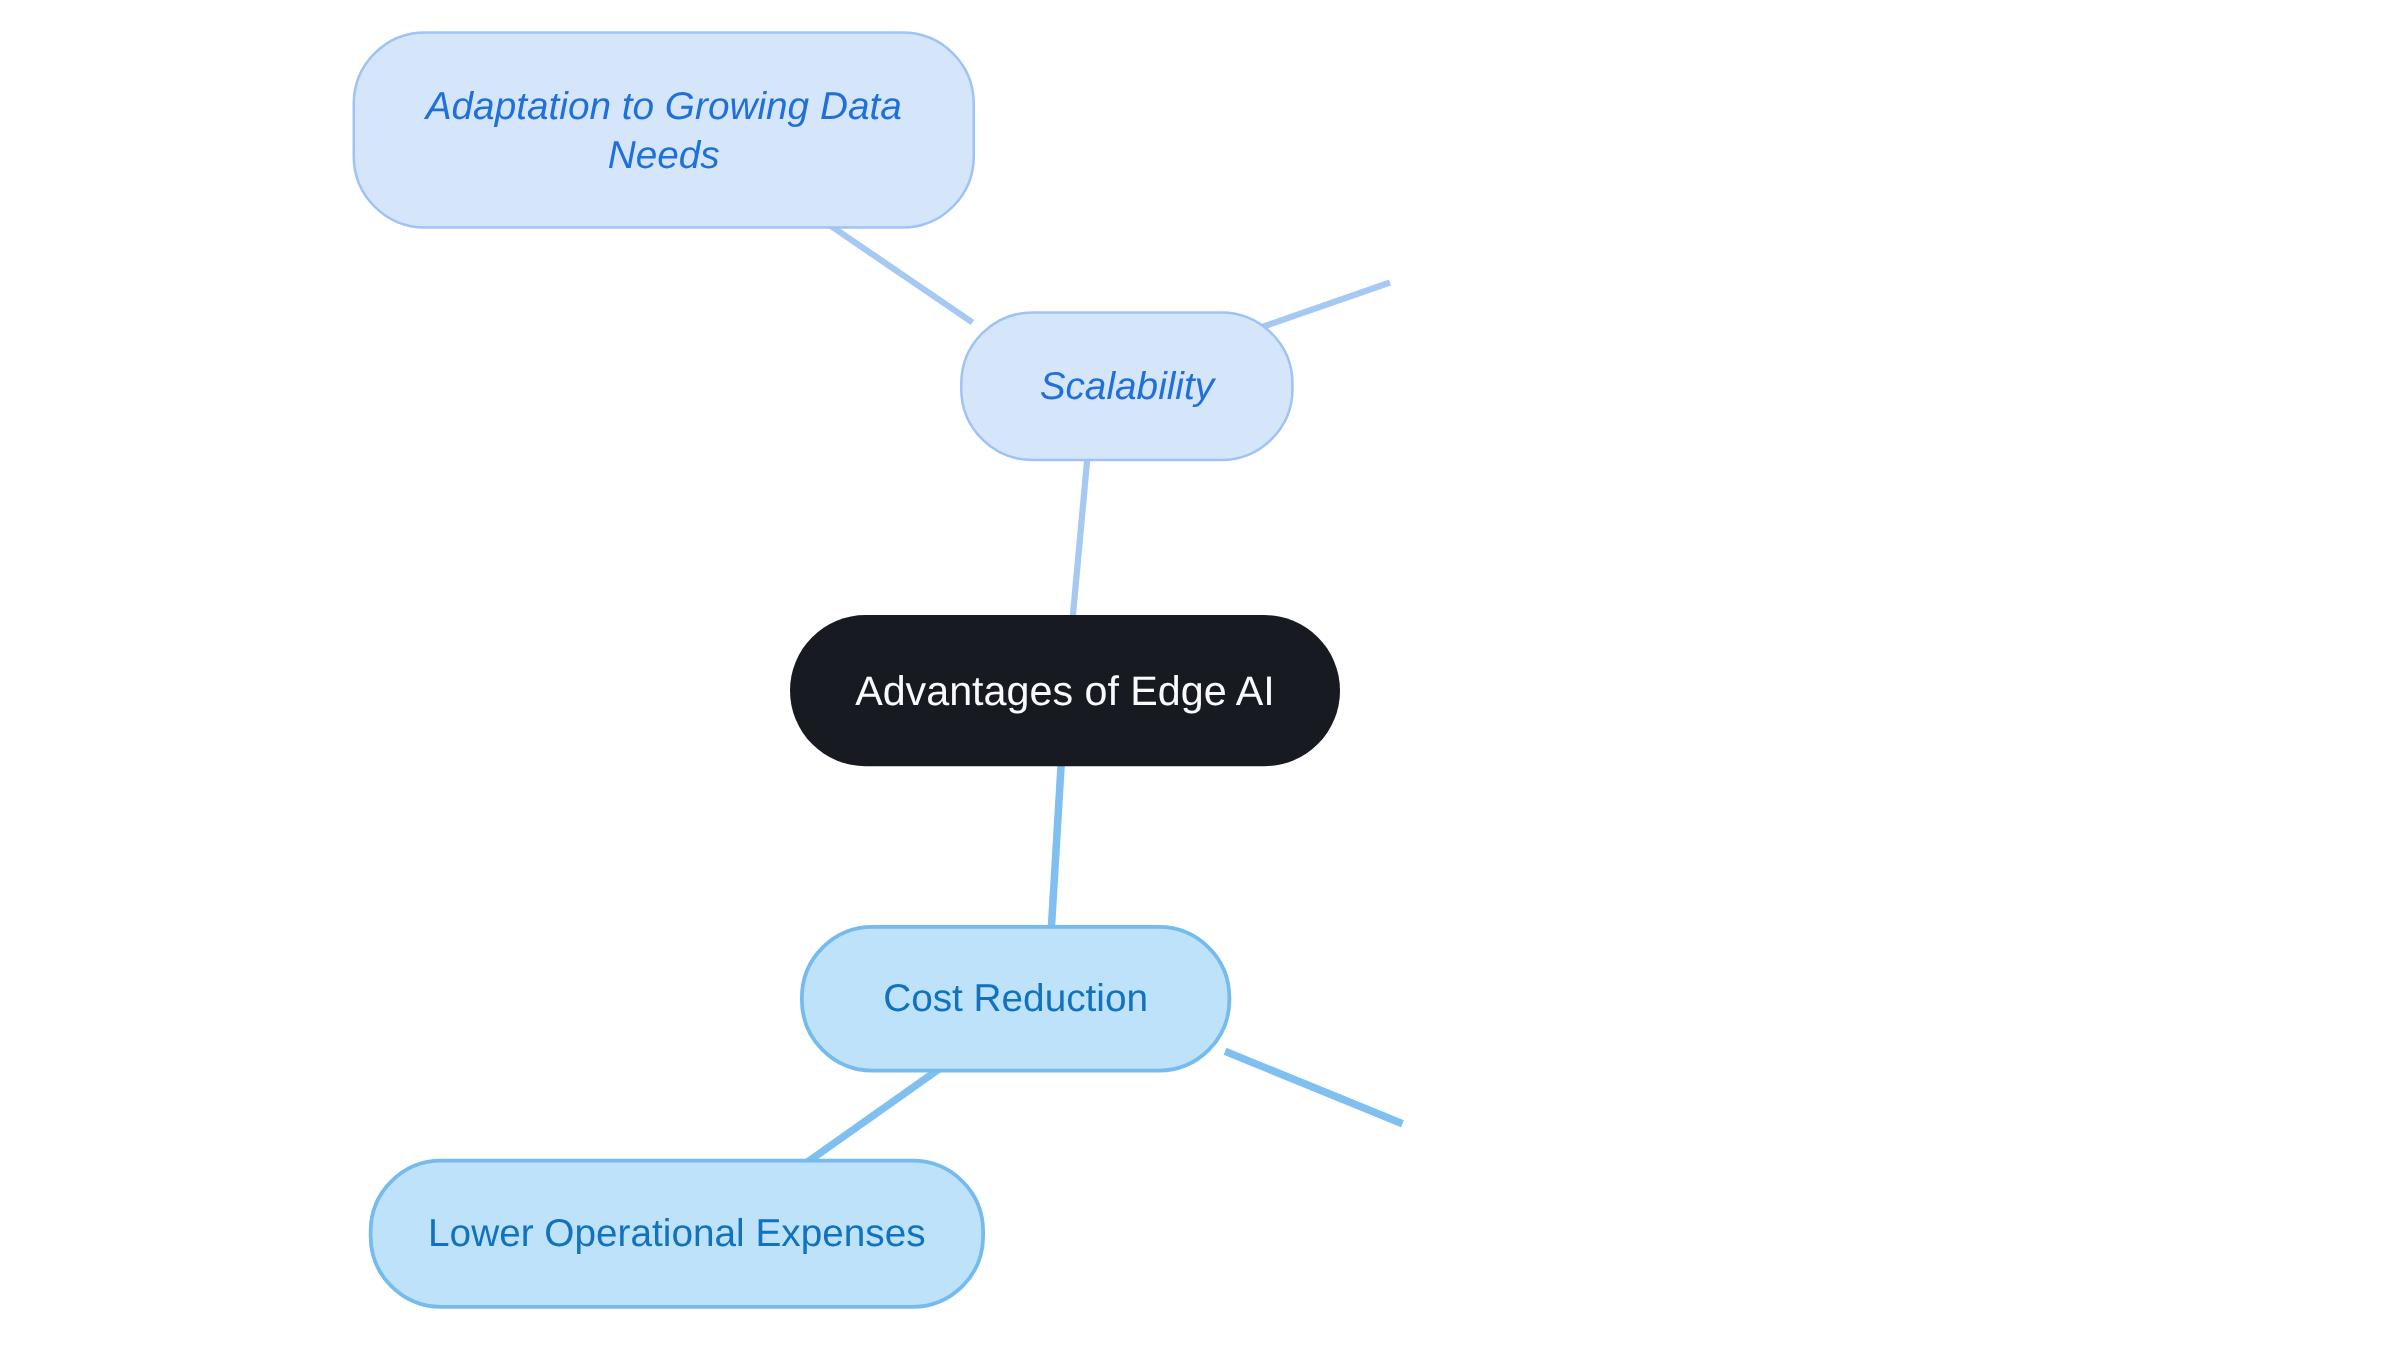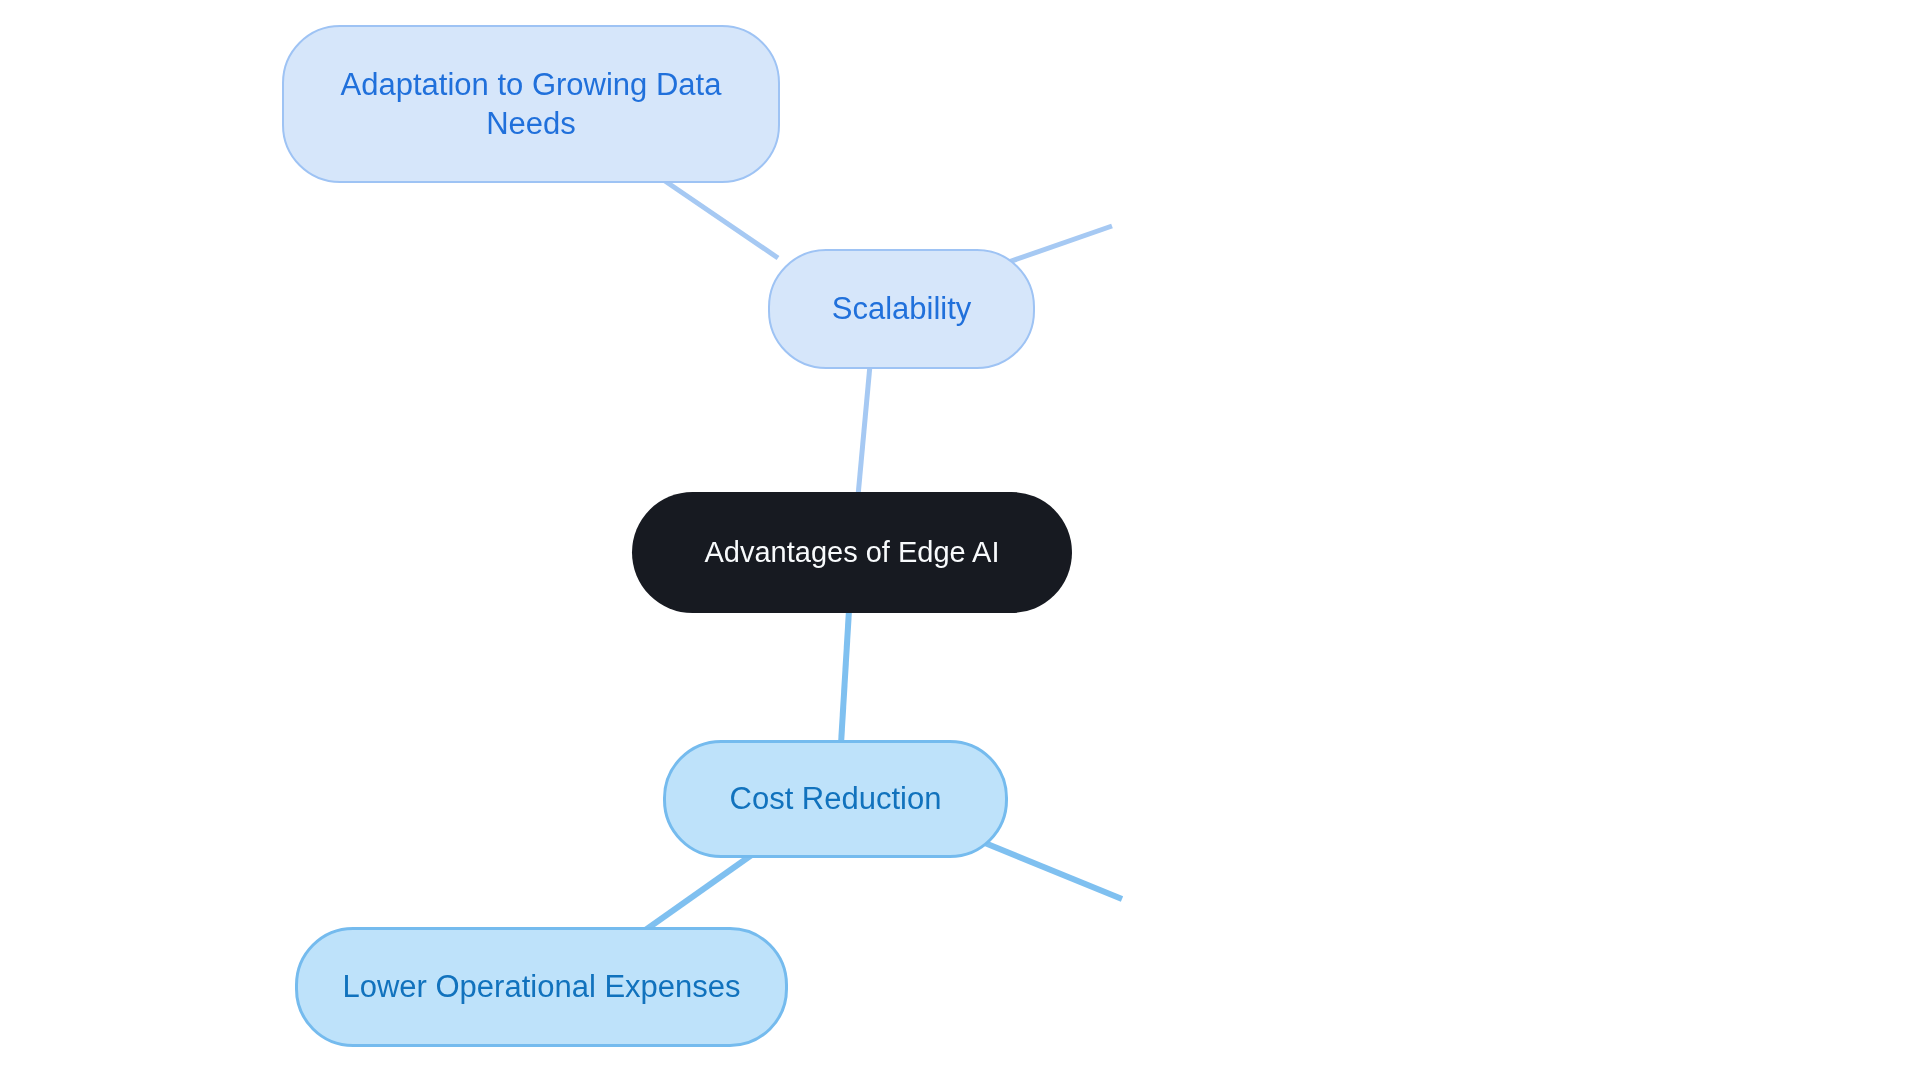--- a/index.html
+++ b/index.html
@@ -41,41 +41,42 @@
     justify-content: center;
     text-align: center;
     line-height: 1.26;
     padding: 8px 36px;
     cursor: default;
   }
   .node--central {
     background: var(--central-bg);
     color: var(--central-text);
     border-radius: 62px;
-    font-size: 29px;
+    font-size: 33px;
   }
   .node--b1 {
     background: var(--branch1-fill);
     border: 2px solid var(--branch1-border);
     color: var(--branch1-text);
     border-radius: 58px;
     font-size: 31px;
+    font-style: italic;
   }
   .node--b2 {
     background: var(--branch2-fill);
     border: 3px solid var(--branch2-border);
     color: var(--branch2-text);
     border-radius: 58px;
     font-size: 31px;
   }
   #n-adaptation  { left: 282px;  top: 25px;  width: 498px; height: 158px; }
   #n-response    { left: 1036px; top: 110px; width: 482px; height: 118px; }
   #n-scalability { left: 768px;  top: 249px; width: 267px; height: 120px; }
   #n-central     { left: 632px;  top: 492px; width: 440px; height: 121px; }
-  #n-cost        { left: 663px;  top: 740px; width: 345px; height: 118px; }
+  #n-cost        { left: 640px;  top: 740px; width: 345px; height: 118px; }
   #n-lower       { left: 295px;  top: 927px; width: 493px; height: 120px; }
   #n-reduced     { left: 1063px; top: 895px; width: 490px; height: 157px; }
 </style>
 </head>
 <body>
 
 <div class="canvas">
 
   <svg class="edges" viewBox="0 0 1920 1083" xmlns="http://www.w3.org/2000/svg">
     <line class="edge-b1" x1="665" y1="181" x2="778" y2="258"></line>

